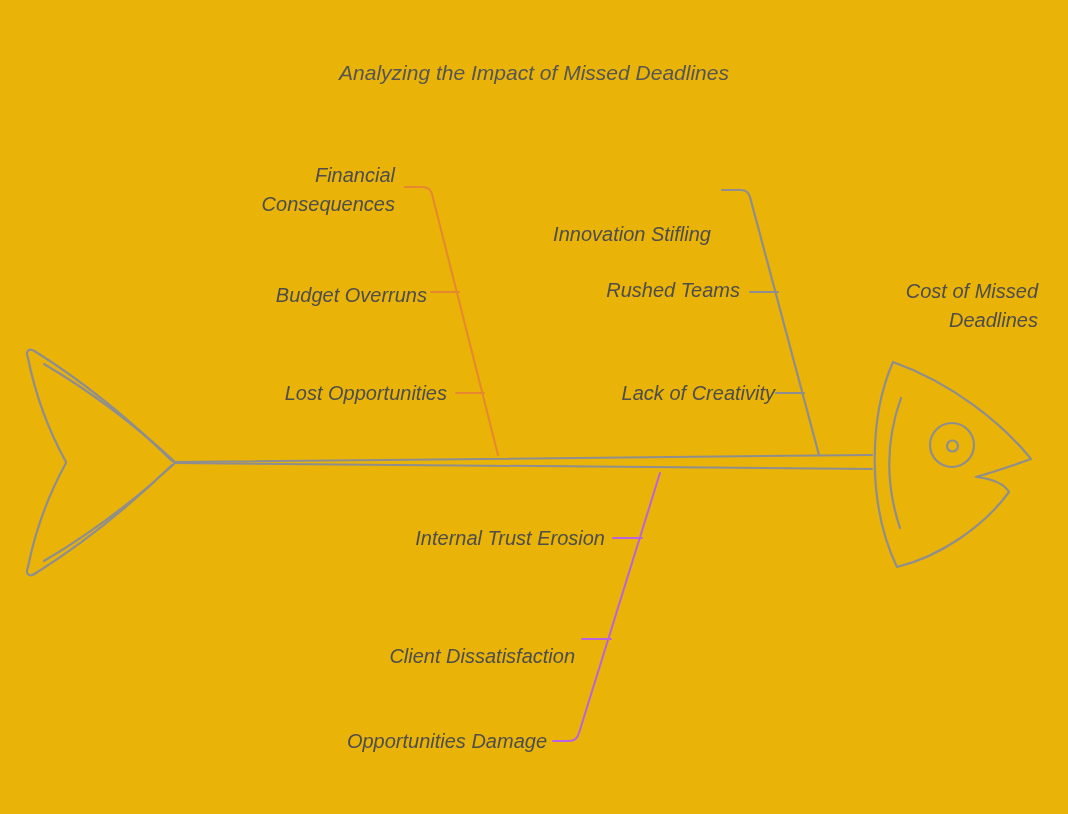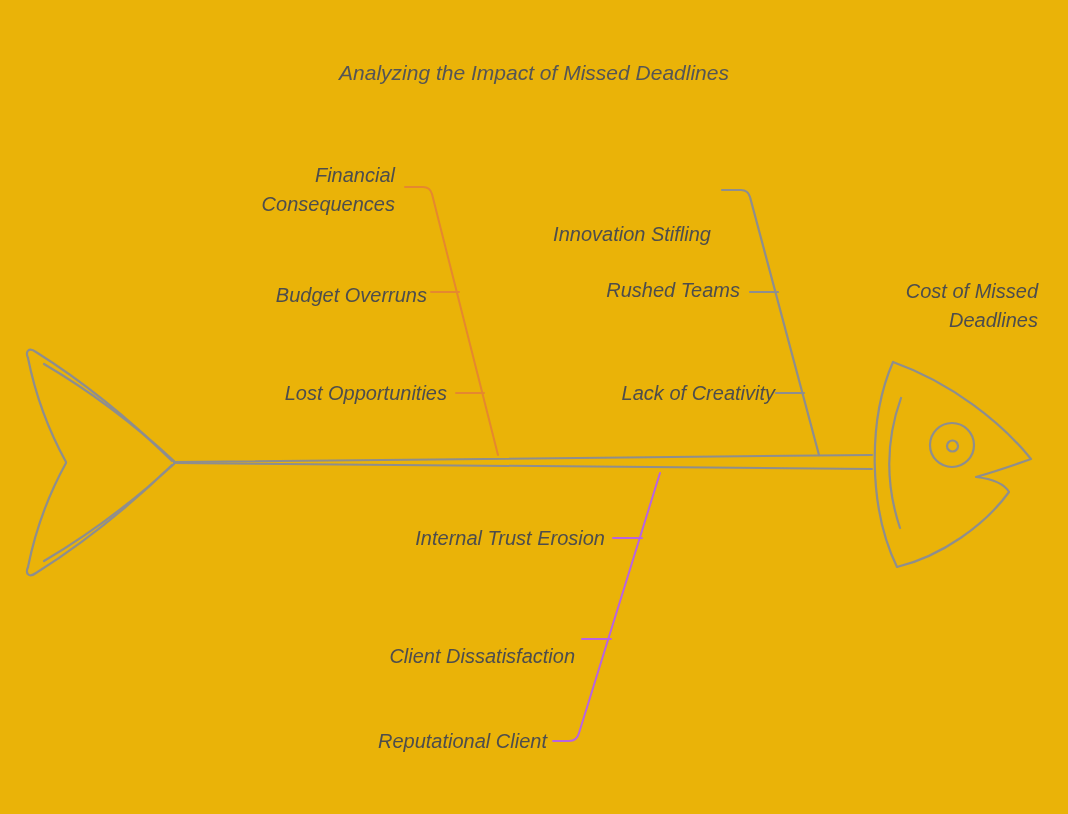--- a/index.html
+++ b/index.html
@@ -77,15 +77,15 @@
   <div class="lbl wrap right" style="right:673px;top:161px;width:135px;">Financial Consequences</div>
   <div class="lbl right" style="right:641px;top:284px;">Budget Overruns</div>
   <div class="lbl right" style="right:621px;top:382px;text-align:center;">Lost Opportunities</div>
 
   <div class="lbl right" style="right:357px;top:179px;margin-top:44px;">Innovation Stifling</div>
   <div class="lbl right" style="right:328px;top:279px;">Rushed Teams</div>
   <div class="lbl right" style="right:293px;top:382px;">Lack of Creativity</div>
 
   <div class="lbl right" style="right:463px;top:527px;text-align:center;">Internal Trust Erosion</div>
   <div class="lbl right" style="right:493px;top:629px;margin-top:16px;">Client Dissatisfaction</div>
-  <div class="lbl right" style="right:521px;top:730px;">Reputational Client</div>
+  <div class="lbl right" style="right:521px;top:730px;">Opportunities Damage</div>
 
 </div>
 
 </body></html>

